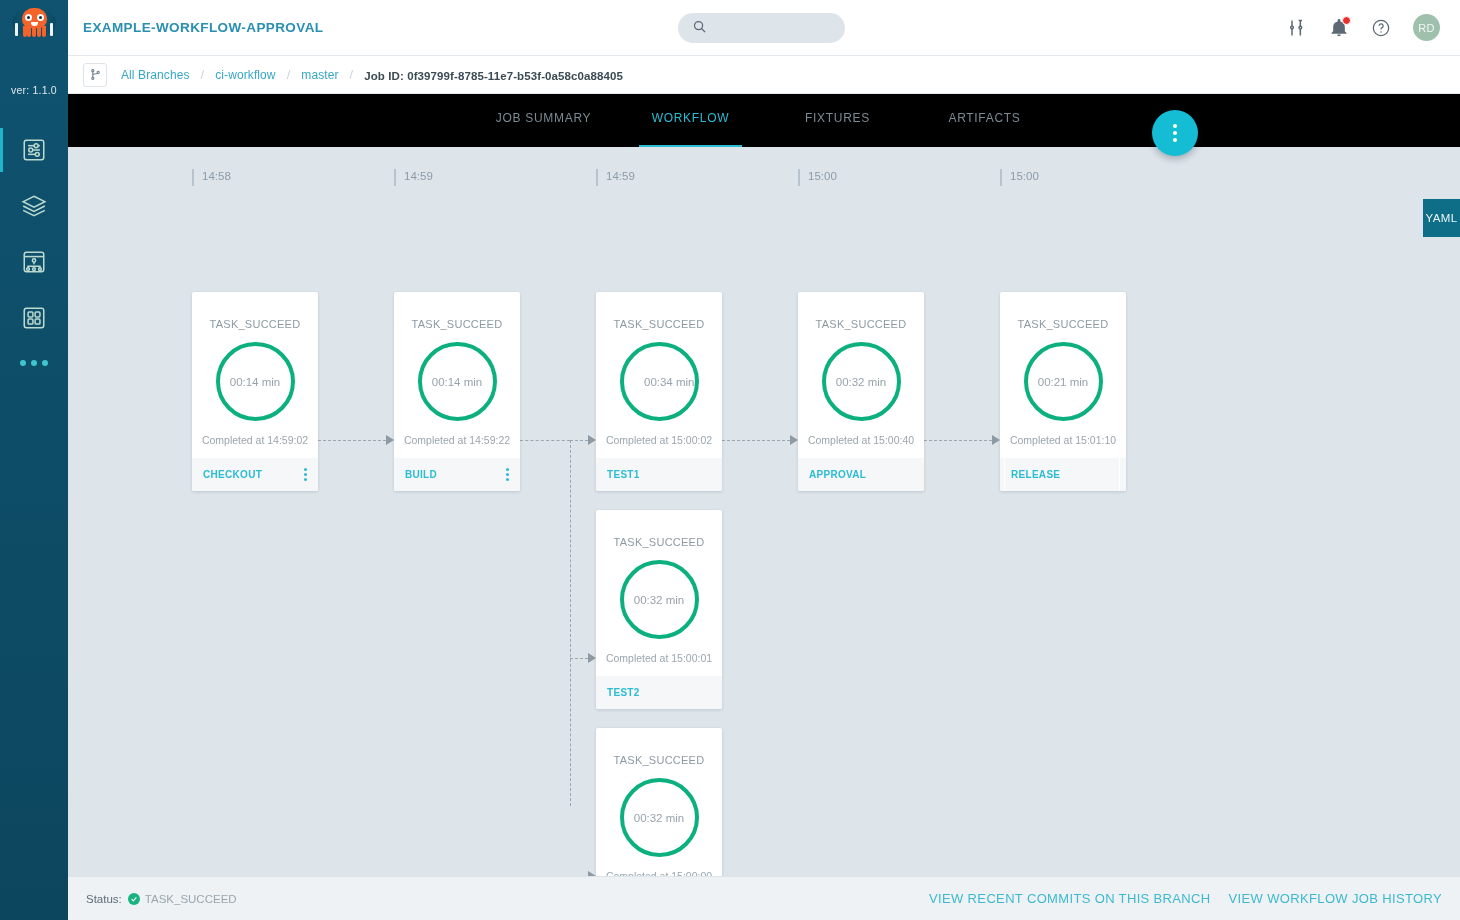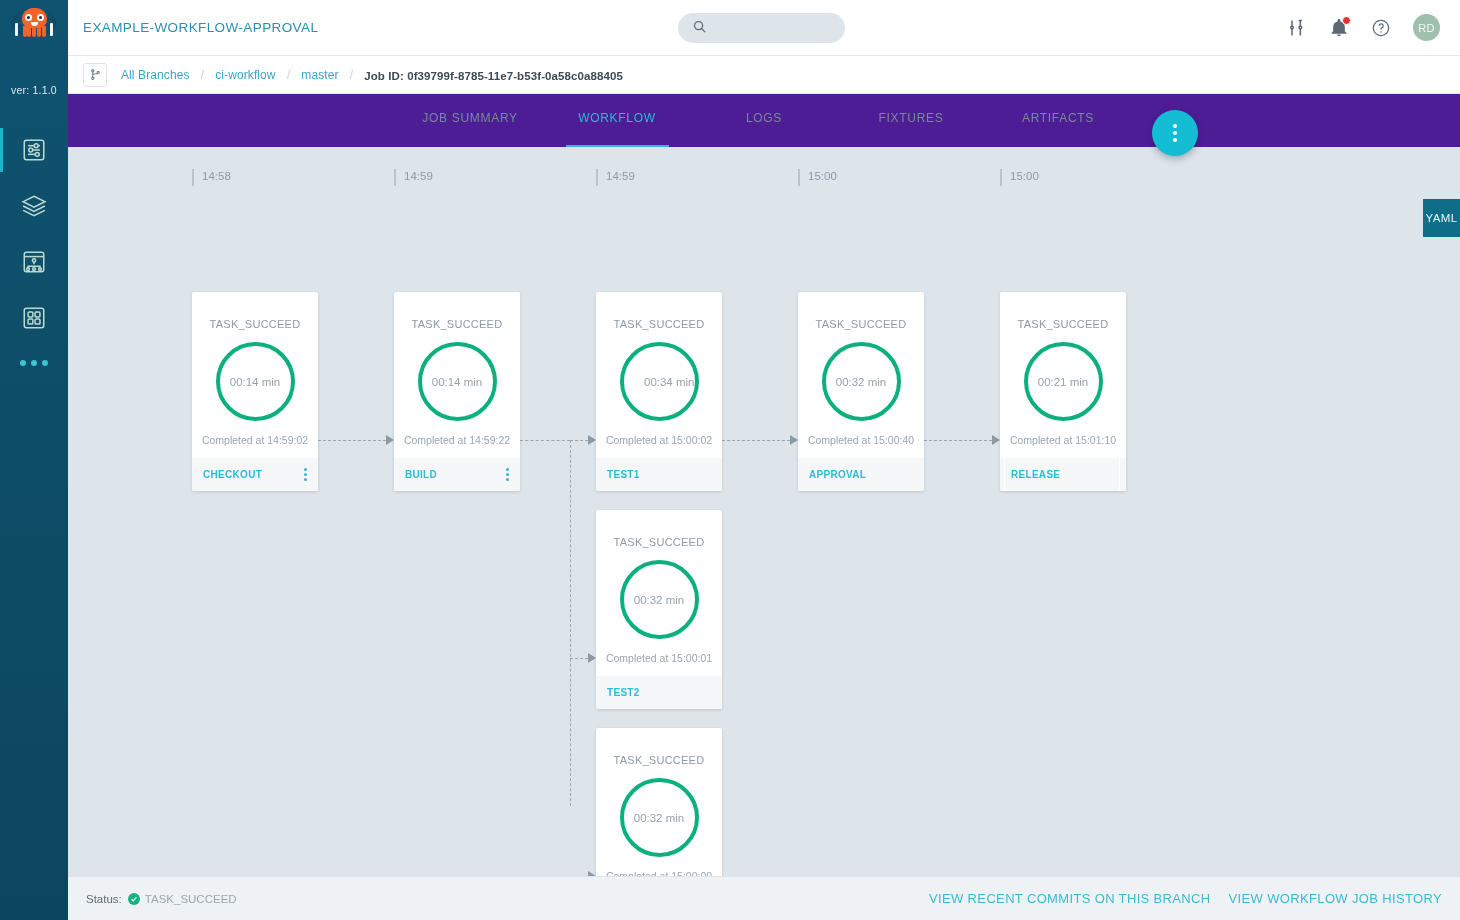--- a/index.html
+++ b/index.html
@@ -68,21 +68,21 @@
   .side-more i { width: 6px; height: 6px; border-radius: 50%; background: #3fc5cf; display: block; }
 
   
   .main { flex: 1; display: flex; flex-direction: column; background: #fff; position: relative; }
 
   .topbar {
     height: 56px; background: #fff; display: flex; align-items: center;
     border-bottom: 1px solid #e3e8ec; position: relative; flex: 0 0 56px;
   }
   .page-title {
-    margin-left: 15px; color: #2a8fb0; font-size: 13.5px; font-weight: normal;
+    margin-left: 15px; color: #2a8fb0; font-size: 13.5px; font-weight: bold;
     letter-spacing: .4px;
   }
   .search-box {
     position: absolute; left: 610px; top: 13px; width: 167px; height: 30px;
     background: #dde4ea; border-radius: 15px; display: flex; align-items: center;
     padding-left: 14px;
   }
   .search-box svg { width: 15px; height: 15px; }
   .search-input {
     border: none; outline: none; background: transparent; font-size: 12px;
@@ -114,21 +114,21 @@
   }
   .branch-icon-box svg { width: 13px; height: 13px; }
   .crumbs { display: flex; align-items: flex-end; margin-left: 14px; }
   .crumb {
     color: #36a7c4; font-size: 12px; text-decoration: none; letter-spacing: .1px;
   }
   .crumb.plain { color: #3c4a54; font-weight: bold; font-size: 11.5px; }
   .crumb-sep { color: #ccd5dc; font-size: 13px; margin: 0 11px; }
 
   .tabs {
-    height: 53px; background: #4c1d95; display: flex; align-items: flex-start;
+    height: 53px; background: #000000; display: flex; align-items: flex-start;
     justify-content: center; gap: 0; flex: 0 0 53px; position: relative;
   }
   .tab {
     padding: 17px 0 0 0; width: 147px; text-align: center; font-size: 12px;
     color: #7a8a95; letter-spacing: .7px; position: relative; height: 53px;
   }
   .tab.active { color: #2bbcd4; }
   .tab.active::after {
     content: ""; position: absolute; left: 22px; right: 22px; bottom: 0;
     height: 2px; background: #2bbcd4;
@@ -346,21 +346,20 @@
         <span class="crumb-sep">/</span>
         <a class="crumb" href="#">master</a>
         <span class="crumb-sep">/</span>
         <span class="crumb plain">Job ID: 0f39799f-8785-11e7-b53f-0a58c0a88405</span>
       </div>
     </div>
 
     <div class="tabs">
       <div class="tab">JOB SUMMARY</div>
       <div class="tab active">WORKFLOW</div>
-      <div class="tab">LOGS</div>
       <div class="tab">FIXTURES</div>
       <div class="tab">ARTIFACTS</div>
     </div>
 
     <div class="fab">
       <span class="fab-dots">
         <i></i>
           <i></i>
           <i></i>
       </span>

